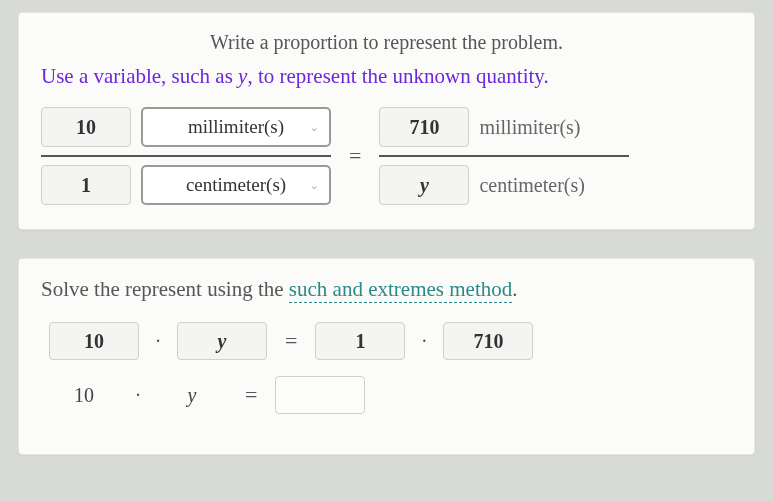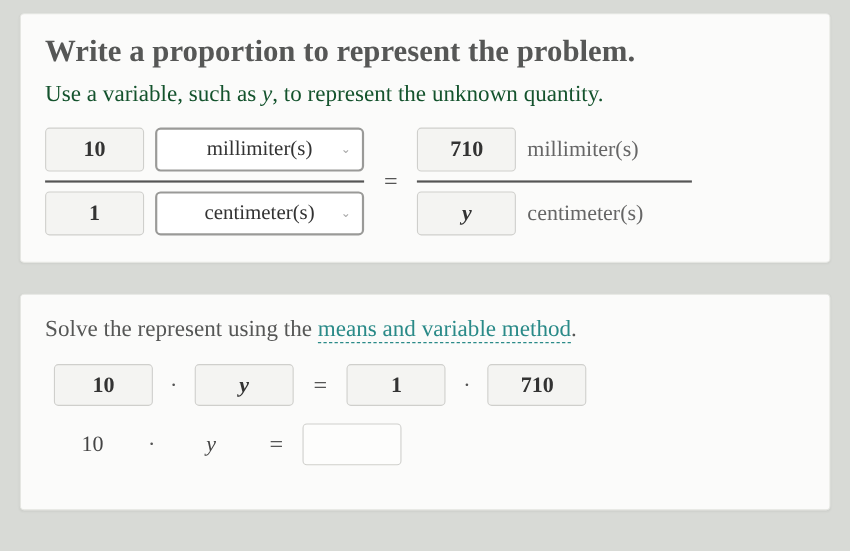--- a/index.html
+++ b/index.html
@@ -13,28 +13,29 @@
   }
   .card {
     background: #fbfbfa;
     border: 1px solid #e5e6e2;
     border-radius: 4px;
     padding: 18px 22px 24px 22px;
     margin-bottom: 28px;
     box-shadow: 0 1px 2px rgba(0,0,0,0.05);
   }
   .prompt-heading {
-    font-weight: bold;
-    font-size: 28px;
+    font-weight: normal;
+    font-size: 20px;
     color: #565756;
     margin-bottom: 10px;
+    text-align: center;
   }
   .prompt-sub {
     font-size: 21px;
-    color: #14532d;
+    color: #6d28d9;
     margin-bottom: 18px;
   }
   .italic { font-style: italic; }
   .proportion-row {
     display: flex;
     align-items: center;
     gap: 14px;
   }
   .fraction {
     display: flex;
@@ -184,21 +185,21 @@
       <div class="frac-row">
         <div class="inputbox inputbox-italic">y</div>
         <div class="unit-label">centimeter(s)</div>
       </div>
     </div>
   </div>
 </div>
 
 <div class="card">
   <div class="solve-prompt">
-    <span>Solve the represent using the </span><span class="link">means and variable method</span><span>.</span>
+    <span>Solve the represent using the </span><span class="link">such and extremes method</span><span>.</span>
   </div>
 
   <div class="eq-row">
     <div class="inputsm">10</div>
     <div class="dot">·</div>
     <div class="inputsm inputbox-italic">y</div>
     <div class="eq-sign">=</div>
     <div class="inputsm">1</div>
     <div class="dot">·</div>
     <div class="inputsm">710</div>

